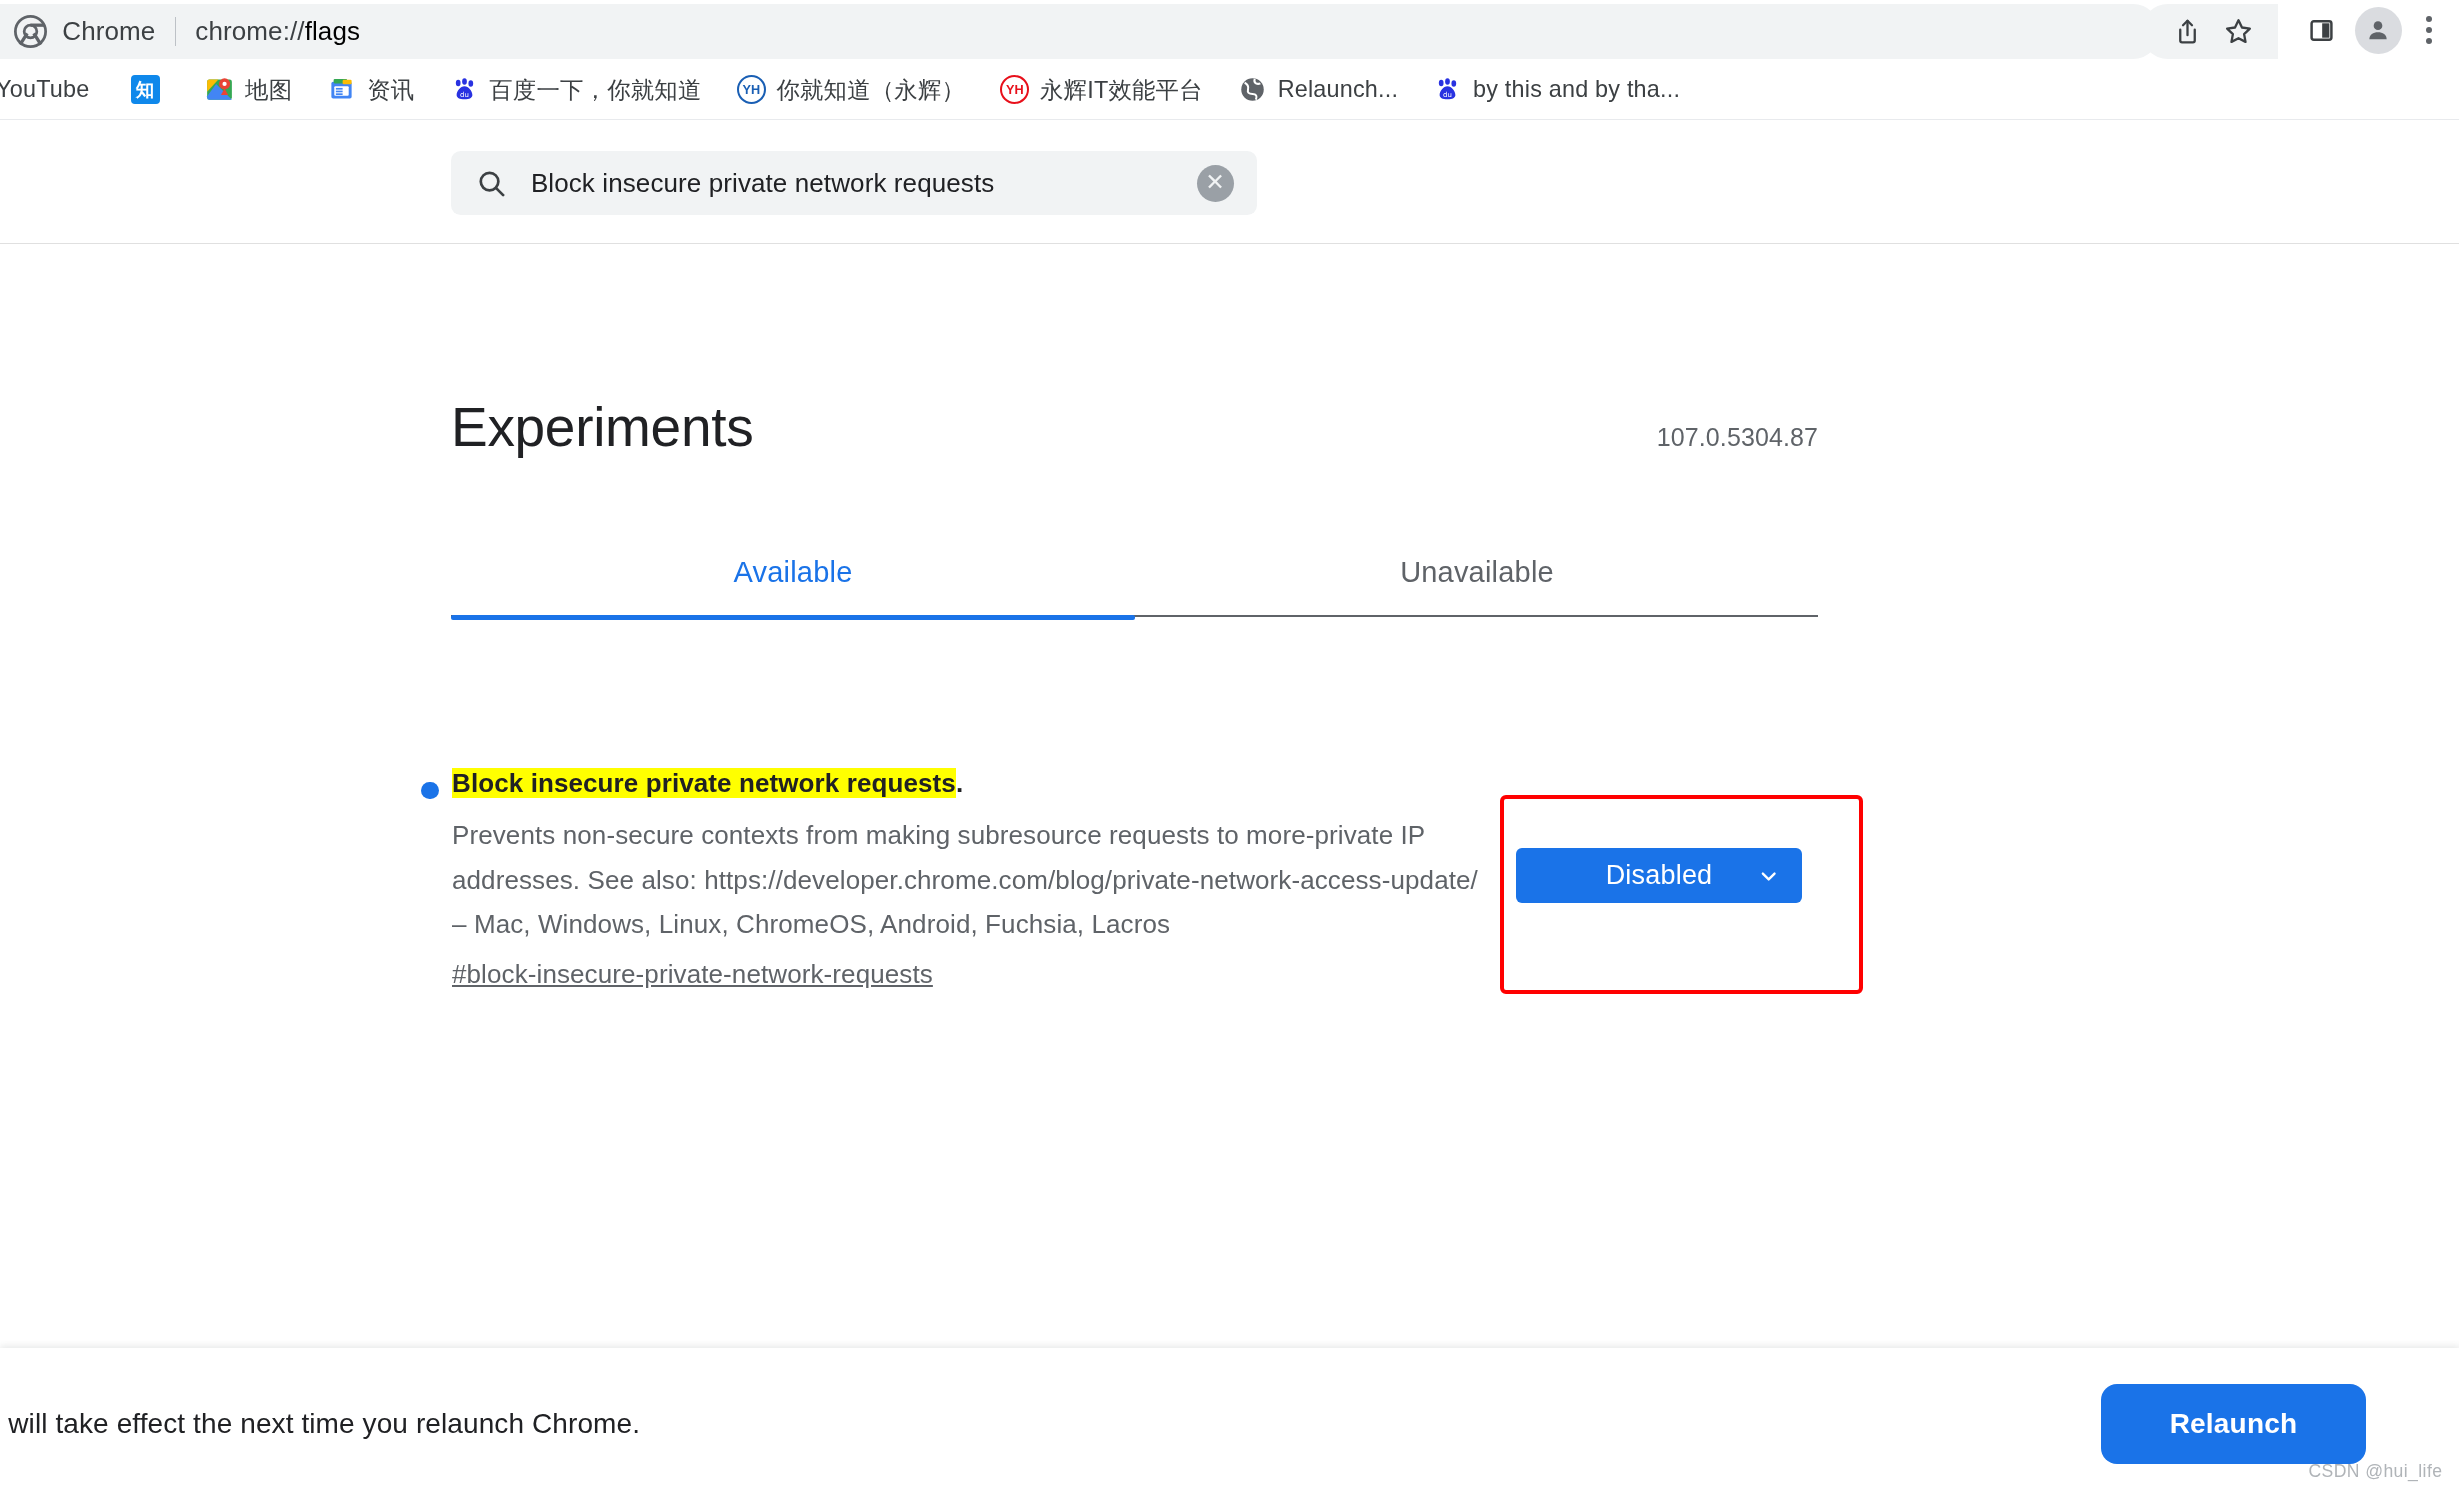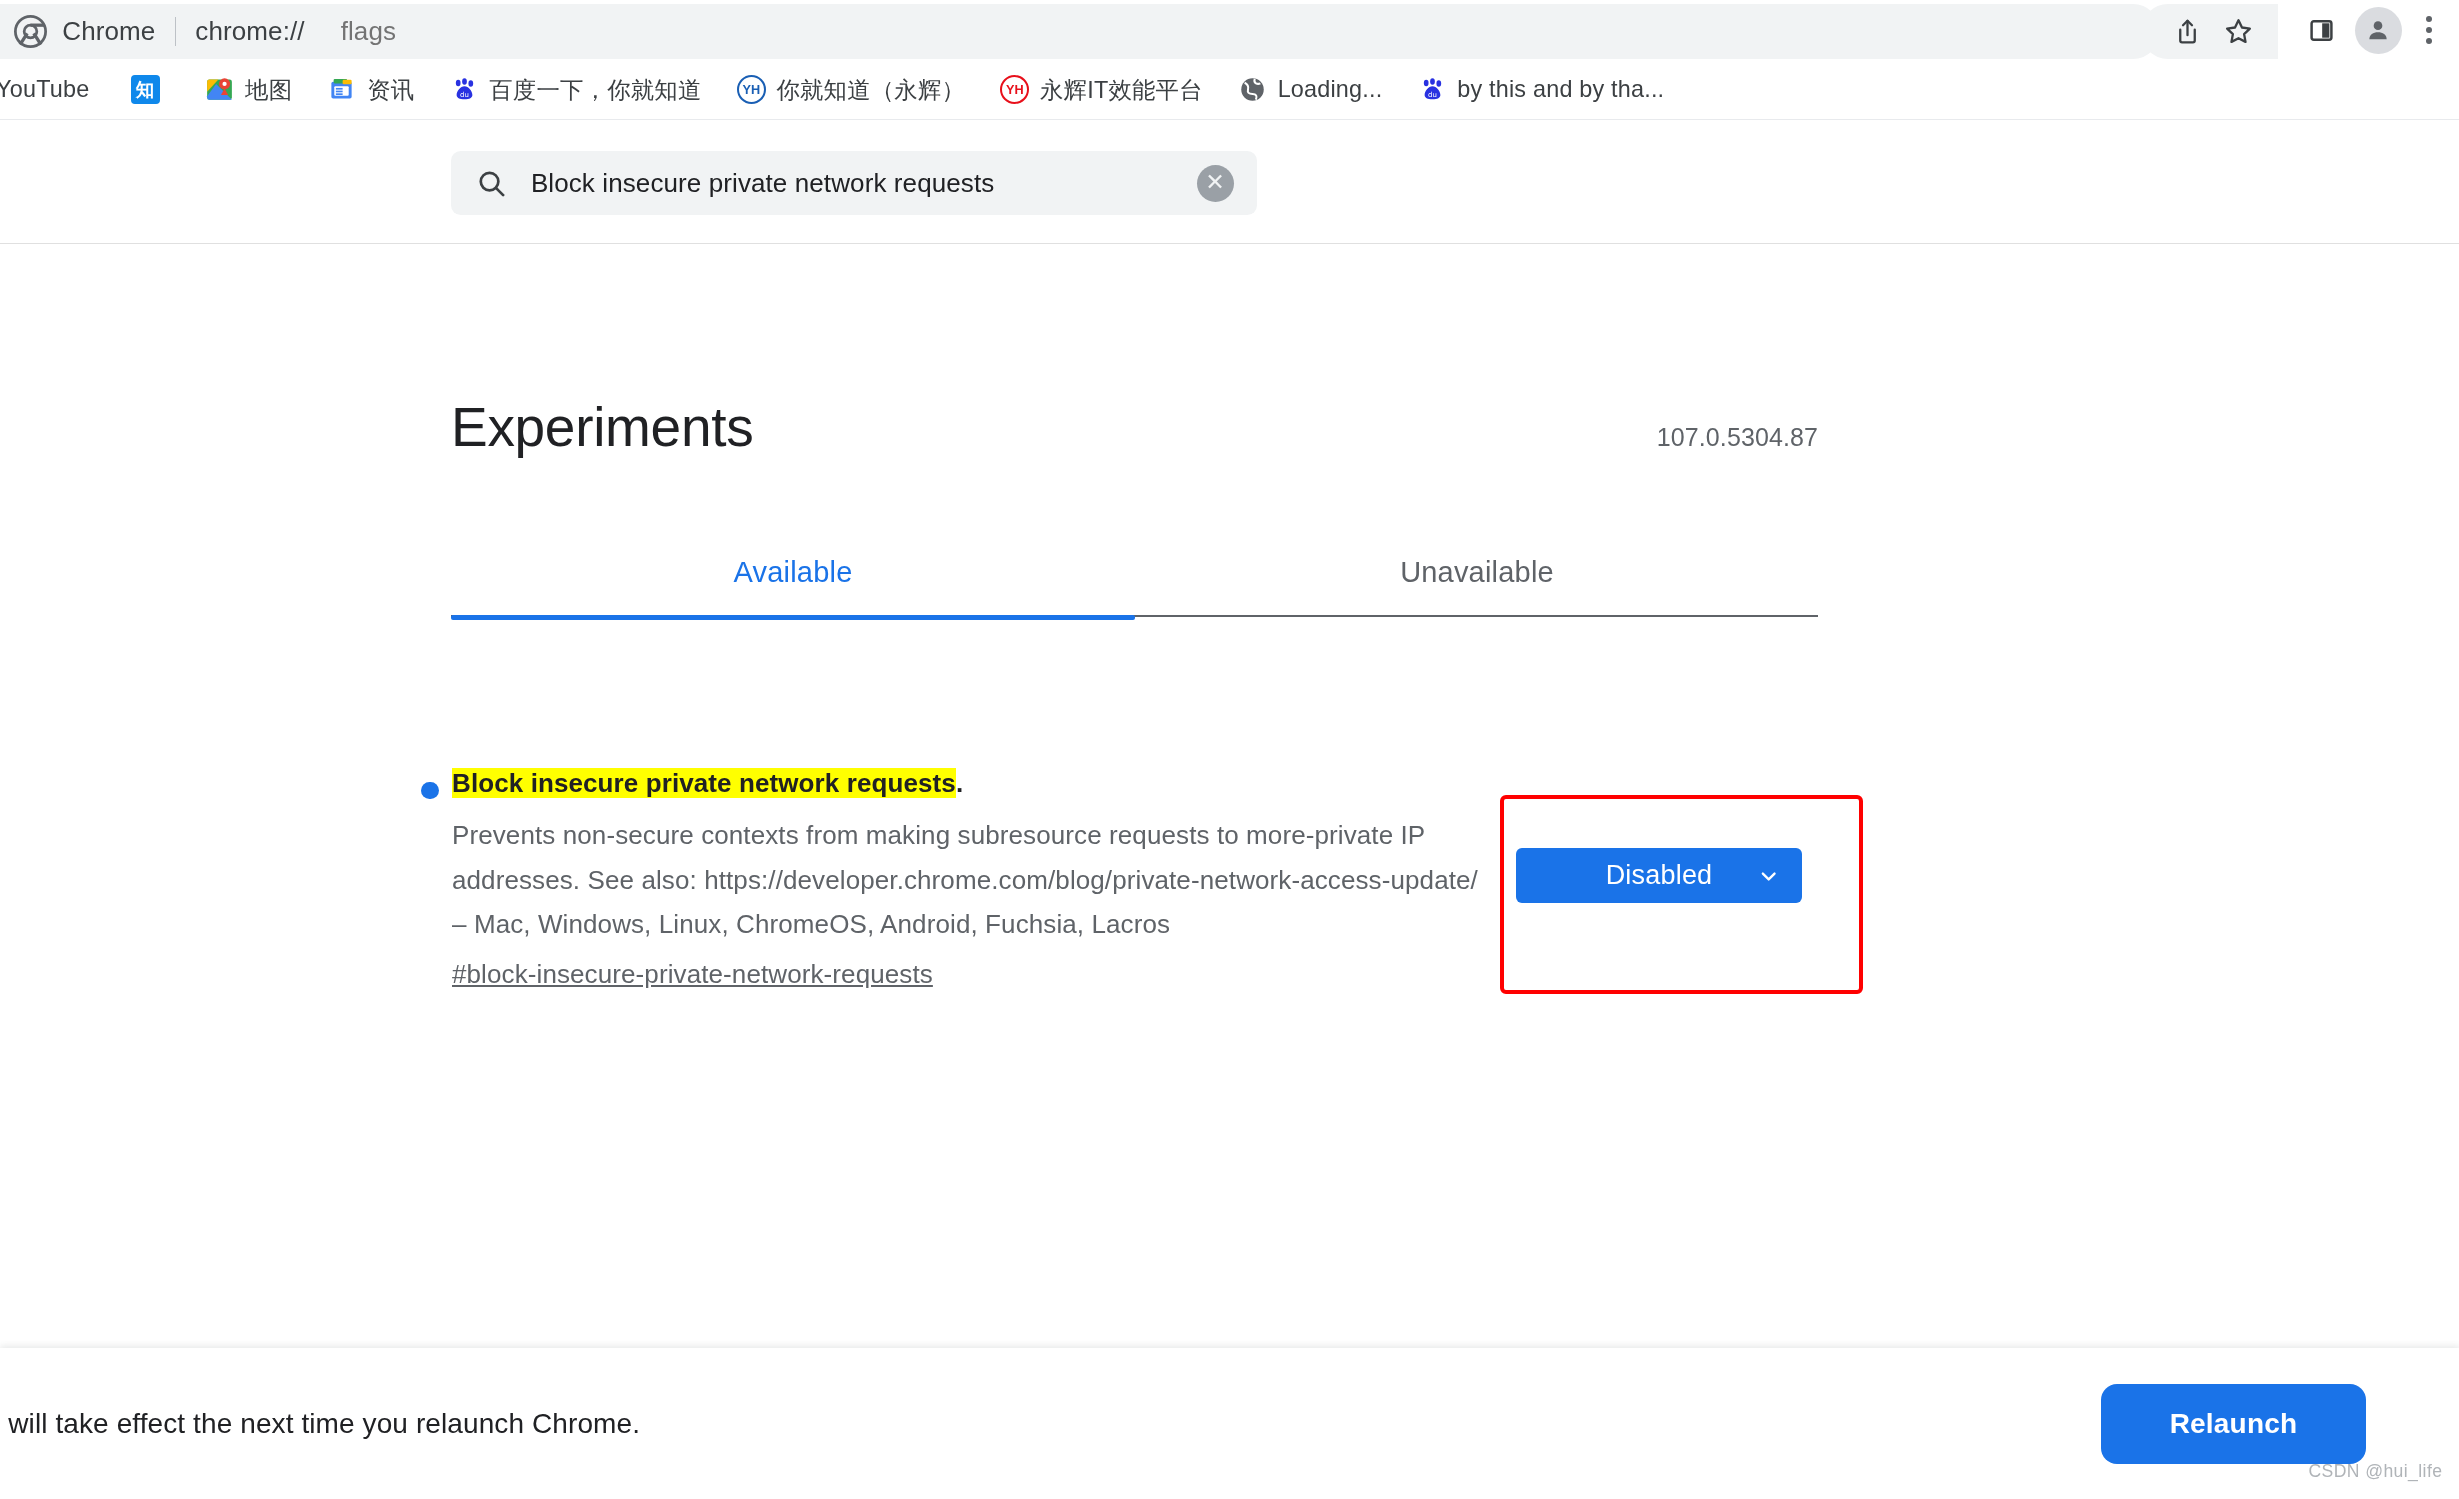--- a/index.html
+++ b/index.html
@@ -63,21 +63,21 @@
     margin: 0 19.5px;
     flex: 0 0 1px;
   }
 
   .omnibox-url {
     font-size: 26px;
     color: #3c4043;
     letter-spacing: 0.1px;
     white-space: nowrap;
   }
-  .omnibox-url .url-path { color: #737373; margin-left: 36px; }
+  .omnibox-url .url-path { color: #000000; }
 
   .topbar-actions {
     position: absolute;
     right: 0; top: 0;
     height: 60px;
     display: flex;
     align-items: center;
   }
 
   .pill-actions {
@@ -548,21 +548,21 @@
     </div>
 
     <div class="bookmark" style="margin-left:15.6px;">
       <span class="bm-icon">
         <svg width="27" height="27" viewBox="0 0 24 24" fill="#5f6368">
           <circle cx="12" cy="12" r="10"></circle>
           <path d="M5 6 q4 2 3 6 t4 4 t3 5" stroke="#fff" stroke-width="1.8" fill="none"></path>
           <path d="M14 2.5 q-1 3 1 4 t4 0" stroke="#fff" stroke-width="1.8" fill="none"></path>
         </svg>
       </span>
-      <span class="bm-label">Loading...</span>
+      <span class="bm-label">Relaunch...</span>
     </div>
 
     <div class="bookmark" style="margin-left:15.6px;">
       <span class="bm-icon baidu-wrap">
         <svg width="27" height="27" viewBox="0 0 24 24" fill="#2932e1" style="font-size:16px">
           <ellipse cx="6.4" cy="6.2" rx="2.1" ry="2.9"></ellipse>
           <ellipse cx="12" cy="4.8" rx="2.1" ry="2.9"></ellipse>
           <ellipse cx="17.6" cy="6.6" rx="2.1" ry="2.9"></ellipse>
           <path d="M12 9.2 c3.6 0 7 4.6 7 7.6 0 2.5 -2.4 3.9 -7 3.9 s-7 -1.4 -7 -3.9 c0 -3 3.4 -7.6 7 -7.6z"></path>
           <text x="12" y="18.4" font-size="6.2" fill="#fff" text-anchor="middle" font-family="DejaVu Sans">du</text>

